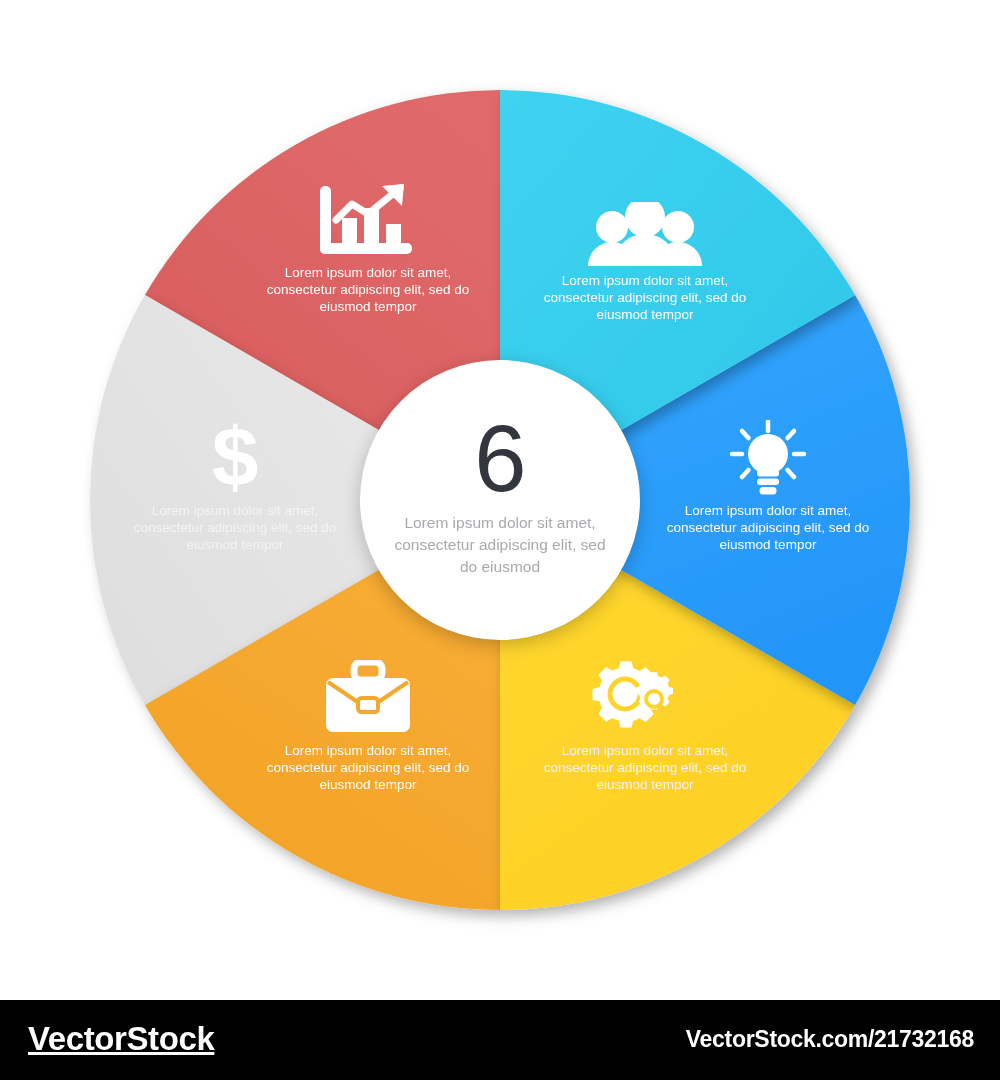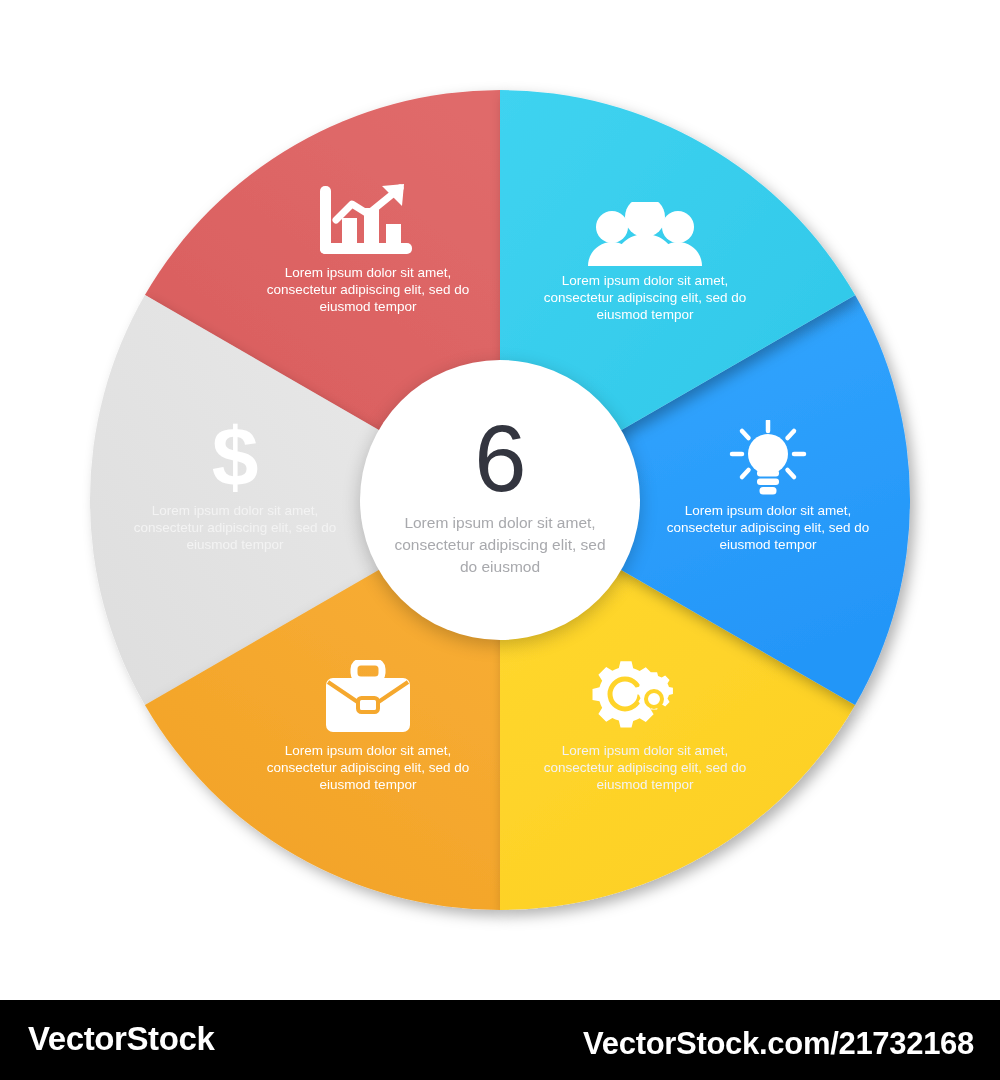--- a/index.html
+++ b/index.html
@@ -54,25 +54,25 @@
   .txt-faint p{color:#f3f3f3;}
 
   
   #footer{
     position:absolute;left:0;top:1000px;width:1000px;height:80px;
     background:#000000;
   }
   #footer .brand{
     position:absolute;left:28px;top:20px;
     color:#ffffff;font-size:33px;font-weight:700;
-    letter-spacing:-.4px;font-family:"Liberation Sans", sans-serif;
+    letter-spacing:-.4px;font-family:"Liberation Sans", sans-serif;text-decoration:underline;
   }
   #footer .url{
     position:absolute;right:26px;top:26px;
-    color:#ffffff;font-size:31px;font-weight:700;letter-spacing:-.3px;
+    color:#ffffff;font-size:23px;font-weight:700;letter-spacing:-.3px;
   }
 </style>
 </head>
 <body>
 
 <div id="stage">
 
   <div id="wheel-wrap">
     <div id="wheel">
       <svg viewBox="0 0 820 820" xmlns="http://www.w3.org/2000/svg">

